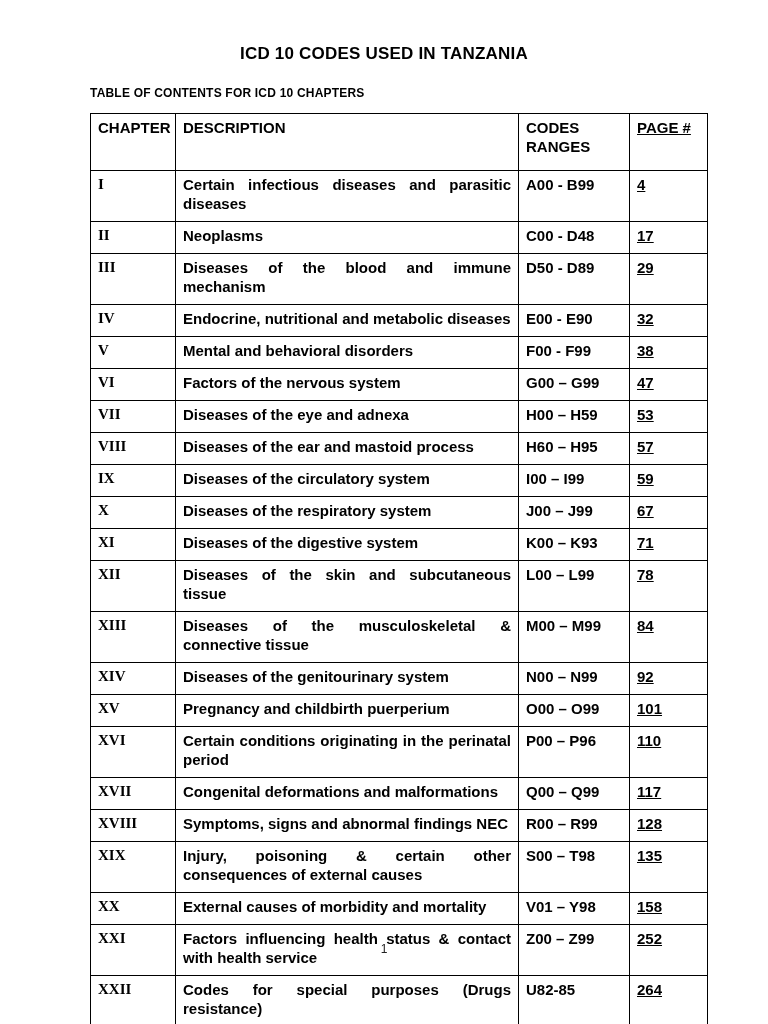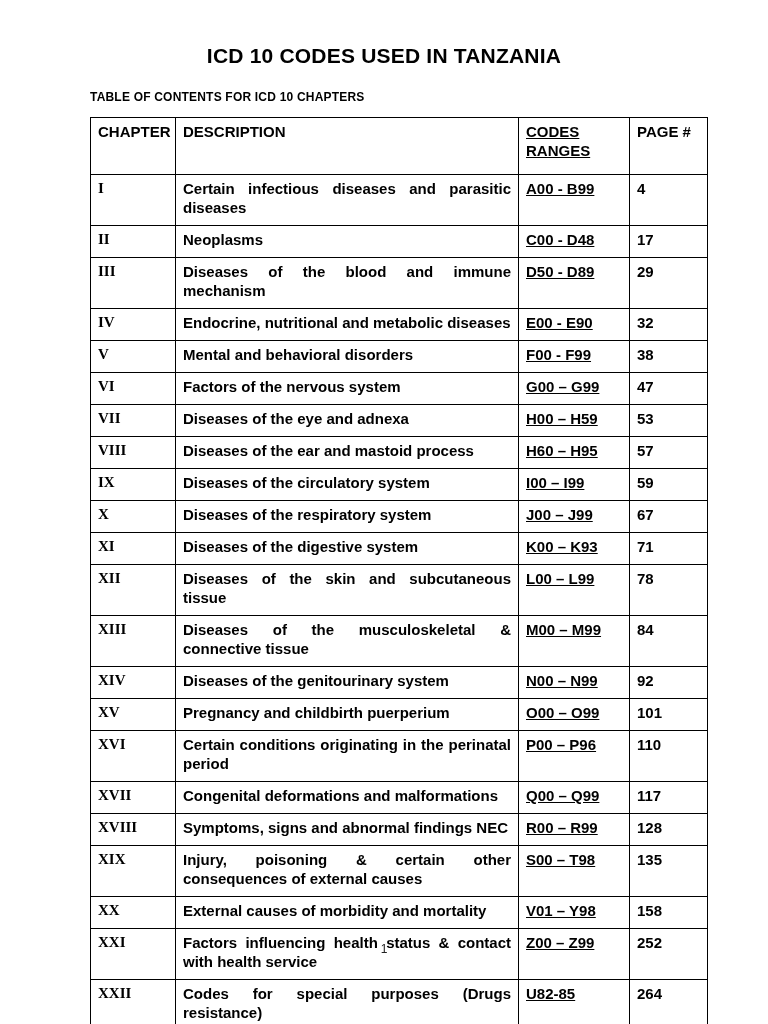--- a/index.html
+++ b/index.html
@@ -10,21 +10,21 @@
     width: 768px;
     height: 1024px;
     position: relative;
     font-family: "Liberation Sans", sans-serif;
     color: #000000;
     overflow: hidden;
   }
   .doc-title {
     margin-top: 44px;
     text-align: center;
-    font-size: 21px;
+    font-size: 17px;
     font-weight: bold;
     letter-spacing: 0.2px;
   }
   .doc-subtitle {
     margin: 22px 0 13px 90px;
     font-size: 12px;
     font-weight: bold;
     letter-spacing: 0.2px;
   }
   table.toc {
@@ -40,22 +40,22 @@
     line-height: 19px;
     padding: 4px 7px 8px 7px;
   }
   table.toc th {
     text-align: left;
     font-weight: bold;
     padding-bottom: 14px;
   }
   th.col-chapter, td.cell-chapter { width: 85px; }
   th.col-description, td.cell-description { width: 343px; }
-  th.col-codes, td.cell-codes { width: 111px; text-decoration: underline; }
-  th.col-page, td.cell-page { width: 78px; }
+  th.col-codes, td.cell-codes { width: 111px; }
+  th.col-page, td.cell-page { width: 78px; text-decoration: underline; }
   td.cell-chapter {
     font-weight: bold;
     font-family: "Liberation Serif", serif;
     font-size: 15.5px;
     padding-bottom: 9px;
   }
   td.cell-description {
     text-align: justify;
     padding-bottom: 9px;
     font-weight: bold;

